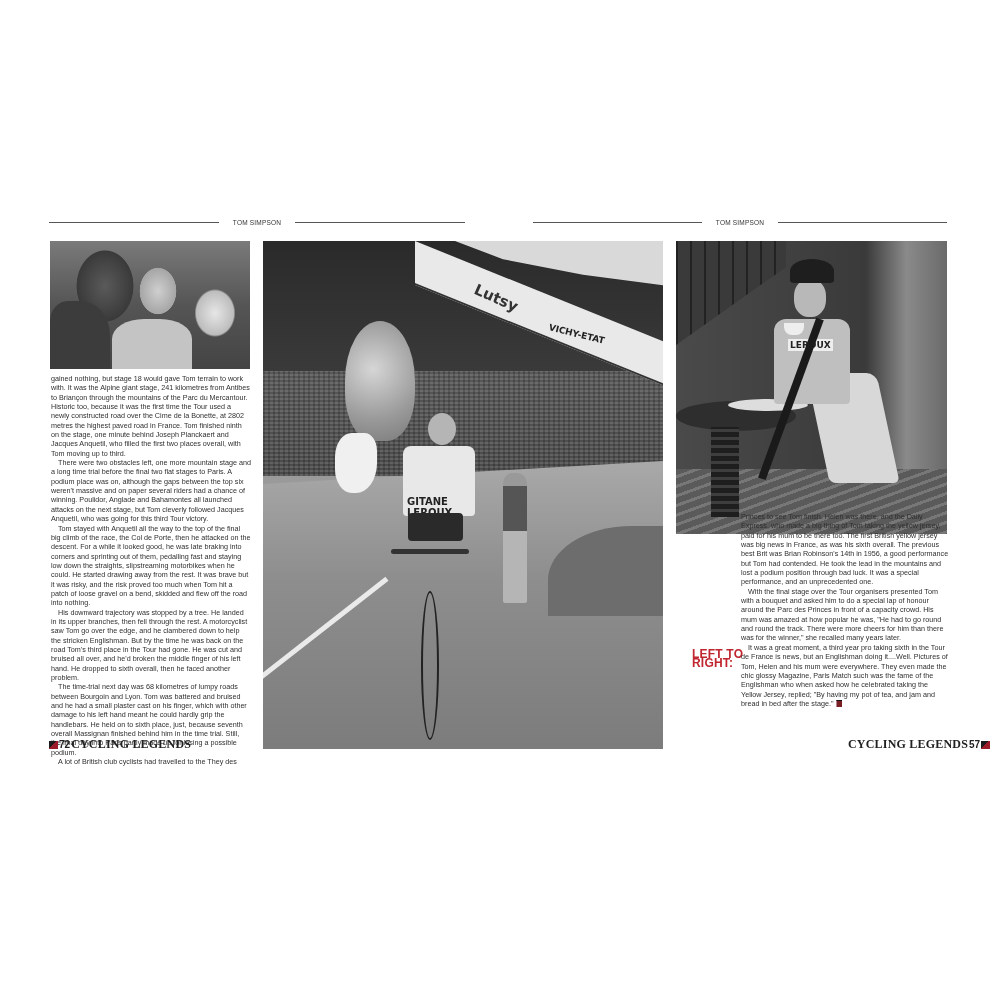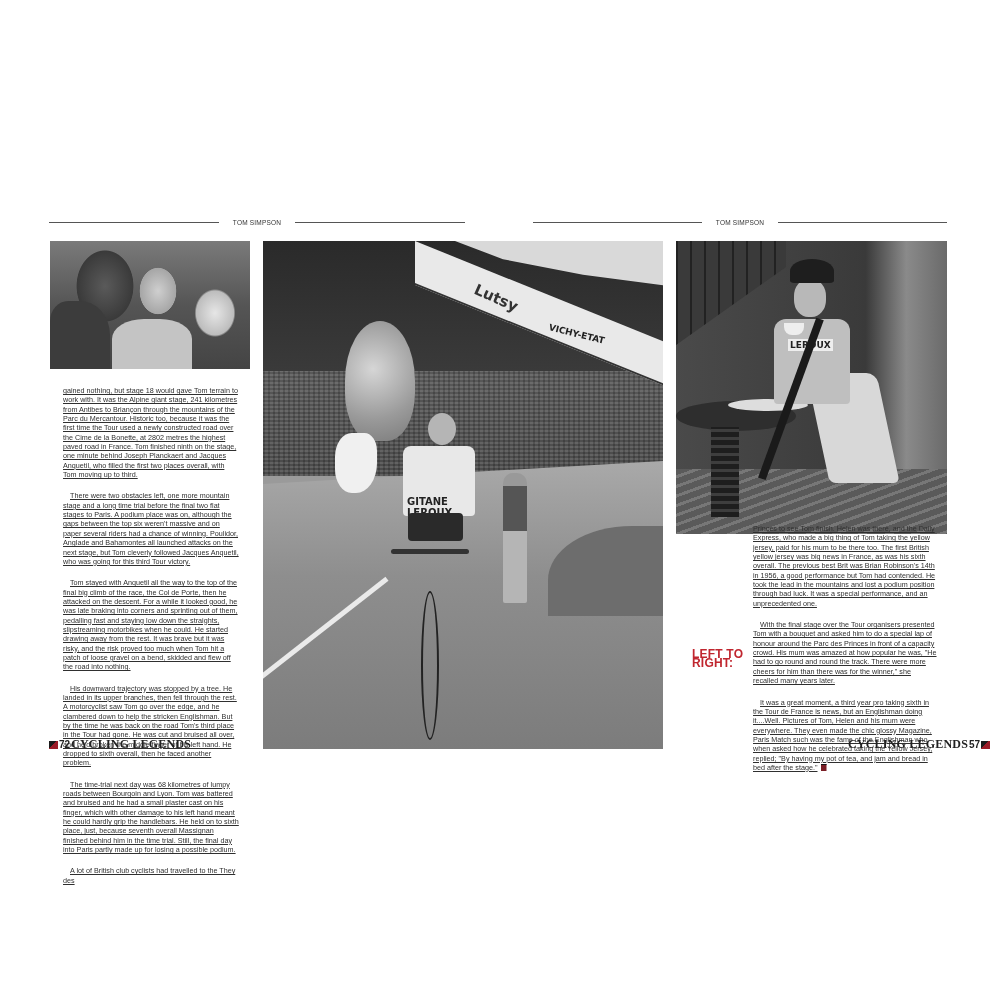--- a/index.html
+++ b/index.html
@@ -55,21 +55,21 @@
   #photo-tea .jersey { position:absolute; left:98px; top:78px; width:76px; height:85px; background:#bfbfbf; border-radius:12px 12px 4px 4px; }
   #photo-tea .jersey span { position:absolute; left:14px; top:20px; font-family:"DejaVu Sans", sans-serif; font-weight:bold; font-size:9px; color:#222; background:#eee; line-height:10px; padding:1px 2px; }
   #photo-tea .legs { position:absolute; left:142px; top:132px; width:70px; height:110px; background:#d8d8d8; border-radius:20px 10px 6px 6px; transform:skewX(12deg); }
   #photo-tea .table { position:absolute; left:0; top:160px; width:120px; height:30px; background:#2e2e2e; border-radius:50%; }
   #photo-tea .pedestal { position:absolute; left:35px; top:186px; width:28px; height:90px; background:repeating-linear-gradient(0deg,#1e1e1e 0 5px,#3e3e3e 5px 8px); }
   #photo-tea .umbrella { position:absolute; left:140px; top:78px; width:8px; height:170px; background:#1a1a1a; transform:rotate(20deg); transform-origin:top center; }
   #photo-tea .cup { position:absolute; left:108px; top:82px; width:20px; height:12px; background:#eee; border-radius:0 0 8px 8px; }
   #photo-tea .saucers { position:absolute; left:52px; top:158px; width:80px; height:12px; background:#ddd; border-radius:50%; }
 
   .body-col { position:absolute; font-size:7.2px; line-height:9.35px; color:#2f2f2f; }
-  .body-col p { margin:12px; text-indent:7px;text-decoration:underline; }
+  .body-col p { margin:0; text-indent:7px; }
   .body-col p.first { text-indent:0; }
   #col-left { left:51px; top:374px; width:200px; }
   #col-right { left:741px; top:512px; width:208px; }
   .end-mark { display:inline-block; width:6px; height:6px; background:#7a1e26; margin-left:3px; vertical-align:-1px; clip-path:polygon(0 0,100% 0,100% 100%,0 100%); border-top:1px solid #111; }
 
   #caption { position:absolute; left:692px; top:650px; width:58px; font-size:12px; line-height:9.3px; color:#8a8a8a; }
   #caption .lead { color:#c0262f; font-weight:bold; display:block; letter-spacing:0.2px; }
 
   .folio { position:absolute; top:737px; display:flex; align-items:center; gap:1px; font-family:"Liberation Serif", serif; font-weight:bold; }
   .folio .num { font-family:"Liberation Sans", sans-serif; font-size:10px; font-weight:bold; color:#222; }

